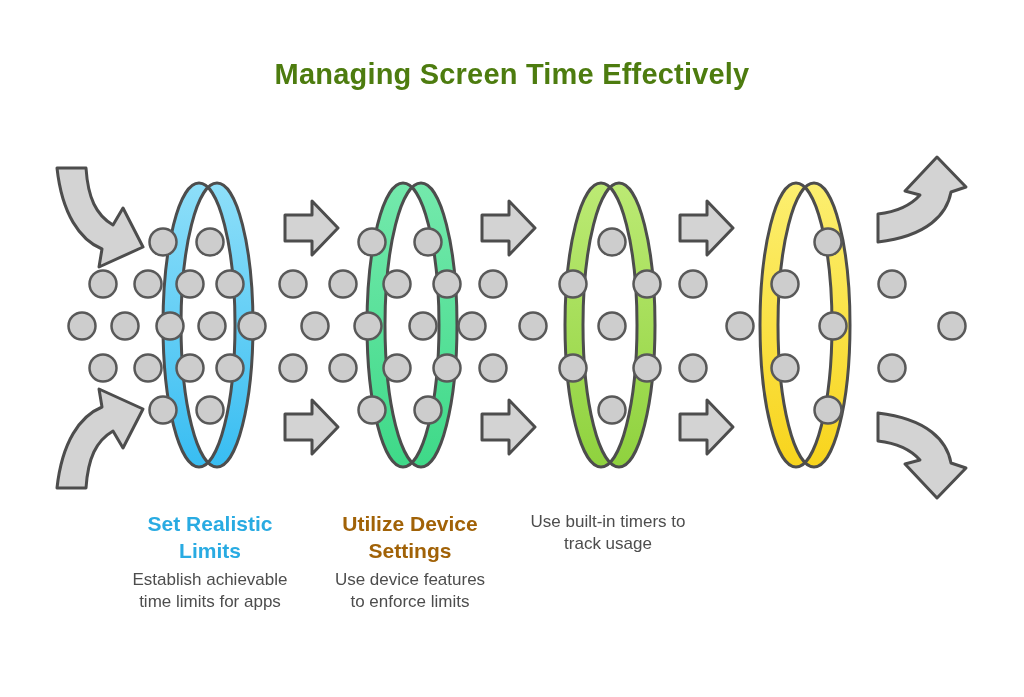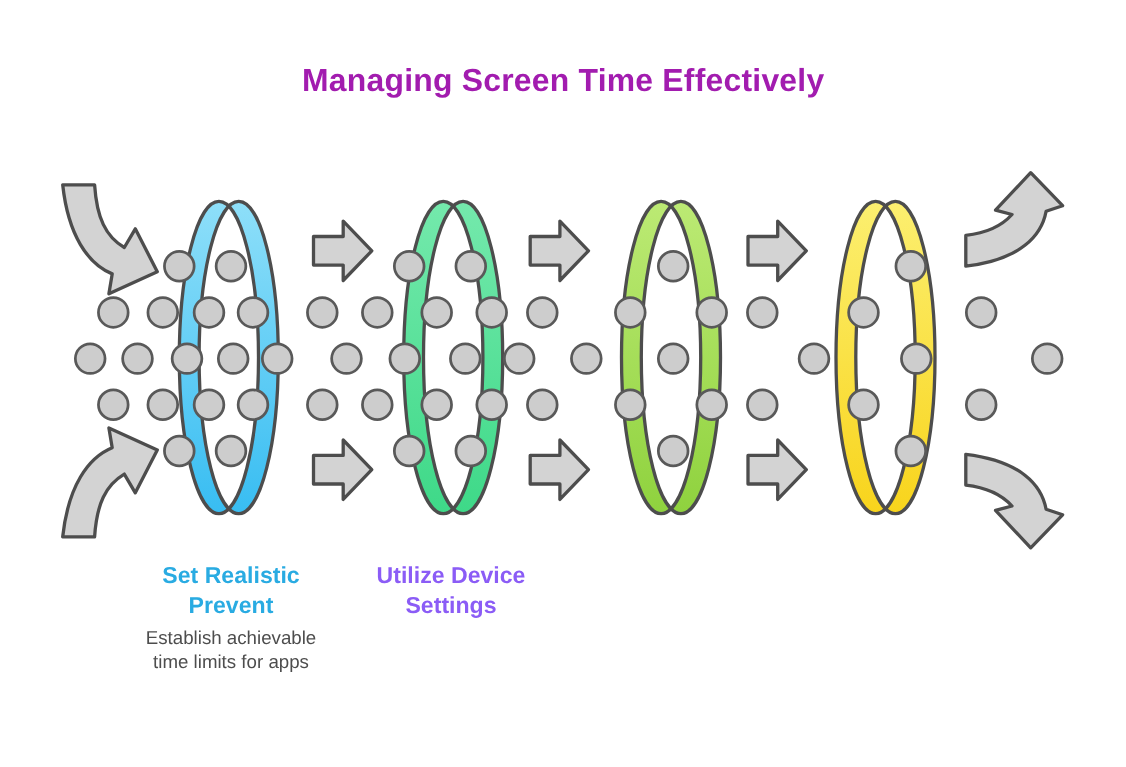--- a/index.html
+++ b/index.html
@@ -2,21 +2,21 @@
 <html><head>
 <meta charset="utf-8">
 <style>
   html,body{margin:0;padding:0;background:#fff;}
   .canvas{
     position:relative;width:1024px;height:697px;background:#ffffff;
     overflow:hidden;font-family:"Liberation Sans",sans-serif;
   }
   .title{
     position:absolute;top:58px;left:0;width:1024px;margin:0;
-    text-align:center;font-size:29px;font-weight:bold;color:#a21caf;
+    text-align:center;font-size:29px;font-weight:bold;color:#4d7c0f;
     letter-spacing:0.2px;
   }
   svg.diagram{position:absolute;left:0;top:0;}
   .step{
     position:absolute;top:506px;width:220px;
     display:flex;flex-direction:column;align-items:center;
   }
   .step-heading{
     min-height:58px;display:flex;flex-direction:column;justify-content:flex-end;
     font-size:21px;font-weight:bold;line-height:27px;text-align:center;
@@ -166,24 +166,28 @@
   <circle cx="210" cy="410" r="13.5" fill="#cdcdcd" stroke="#595959" stroke-width="2.5"></circle>
   <circle cx="372" cy="410" r="13.5" fill="#cdcdcd" stroke="#595959" stroke-width="2.5"></circle>
   <circle cx="428" cy="410" r="13.5" fill="#cdcdcd" stroke="#595959" stroke-width="2.5"></circle>
   <circle cx="612" cy="410" r="13.5" fill="#cdcdcd" stroke="#595959" stroke-width="2.5"></circle>
   <circle cx="828" cy="410" r="13.5" fill="#cdcdcd" stroke="#595959" stroke-width="2.5"></circle>
       </g>
   </svg>
 
   <div class="step s1">
     <div class="step-heading" style="color: rgb(41, 171, 226);">Set Realistic
-Prevent</div>
+Limits</div>
     <div class="step-desc">Establish achievable
 time limits for apps</div>
   </div>
   <div class="step s2">
-    <div class="step-heading" style="color: #8b5cf6;">Utilize Device
+    <div class="step-heading" style="color: #a16207;">Utilize Device
 Settings</div>
+    <div class="step-desc">Use device features
+to enforce limits</div>
   </div>
   <div class="step s3">
+    <div class="step-desc">Use built-in timers to
+track usage</div>
   </div>
 
 </div>
 
 </body></html>

